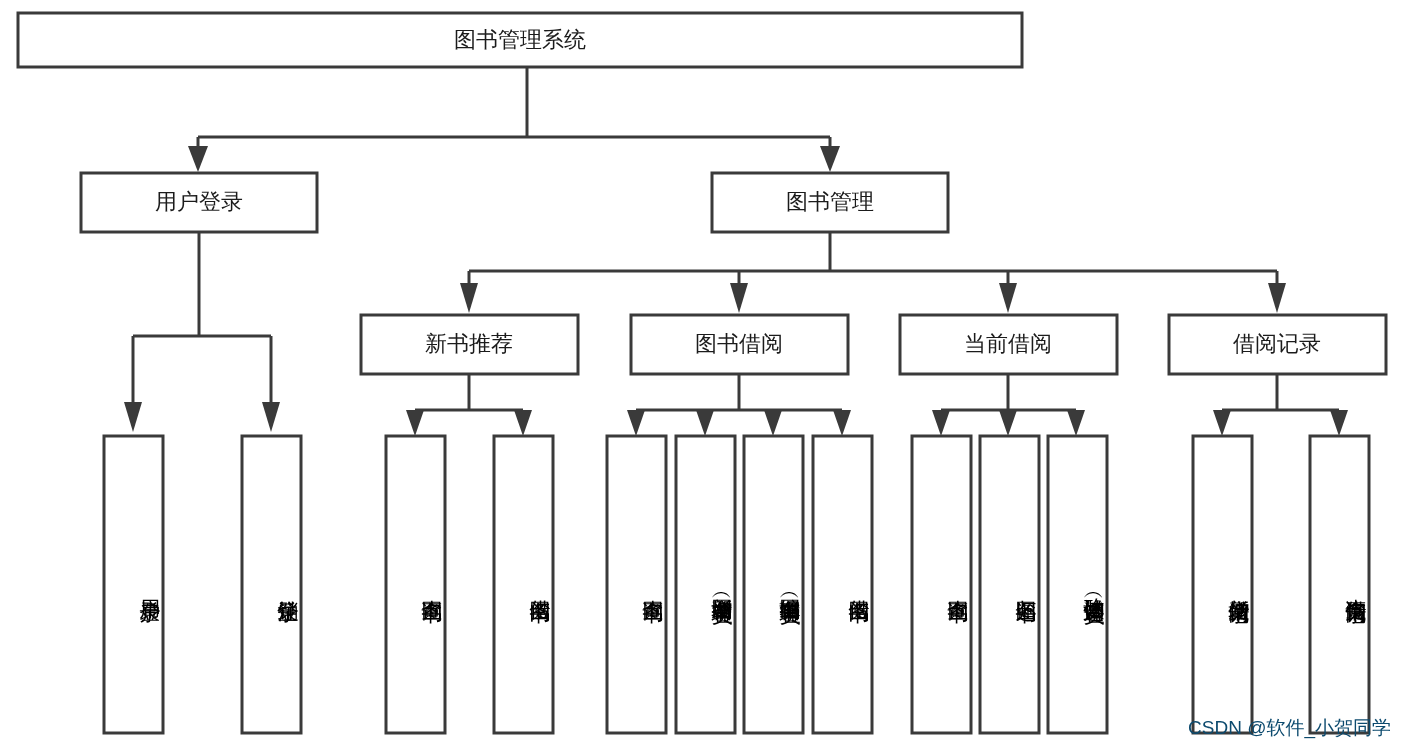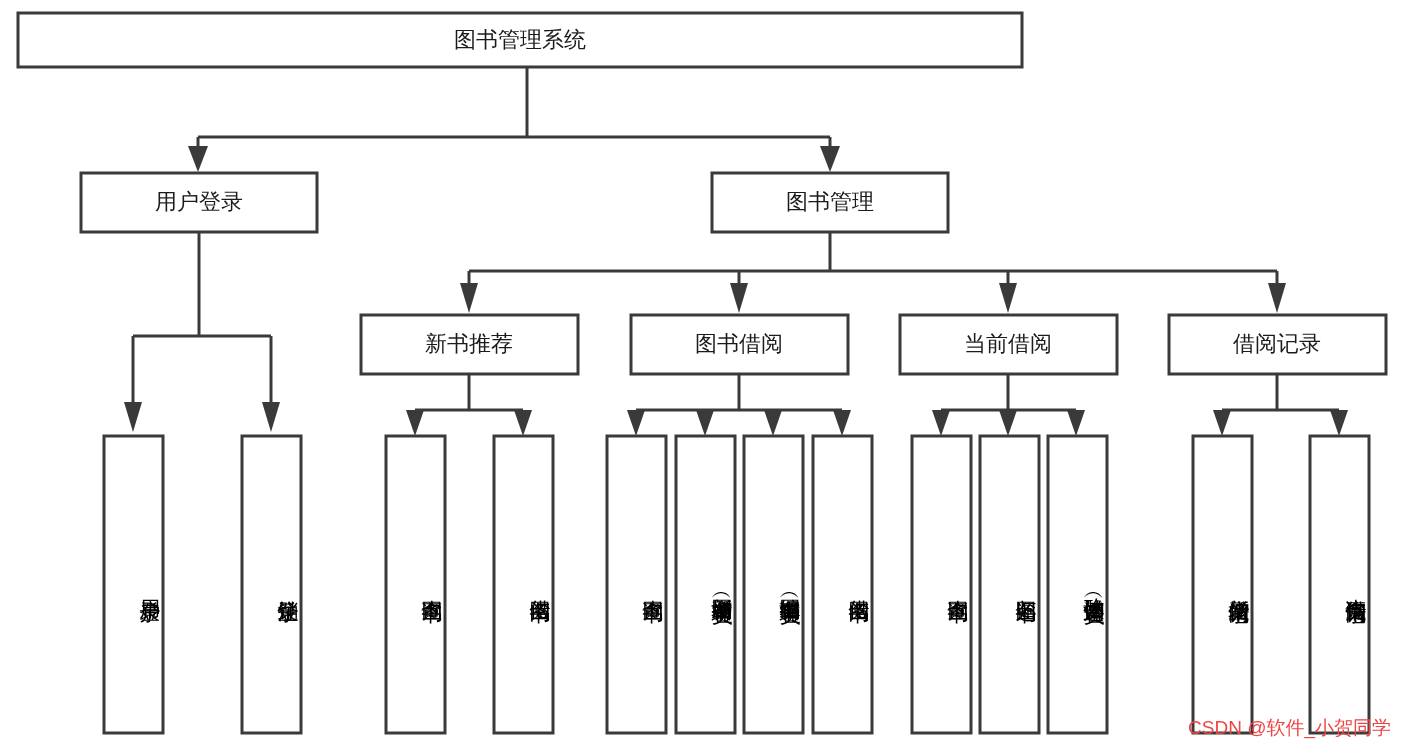--- a/index.html
+++ b/index.html
@@ -70,21 +70,21 @@
   .arrow-head {
     fill: #3a3a3a;
     stroke: none;
   }
   #watermark {
     position: absolute;
     right: 14px;
     bottom: 6px;
     font-family: "Liberation Sans", "DejaVu Sans", sans-serif;
     font-size: 19px;
-    color: #ef4444;
+    color: #0c4a6e;
     white-space: nowrap;
     pointer-events: none;
     user-select: none;
   }
 </style>
 </head>
 <body>
 
 <div id="diagram-root">
   <svg class="flow" viewBox="0 0 1405 747" xmlns="http://www.w3.org/2000/svg">

